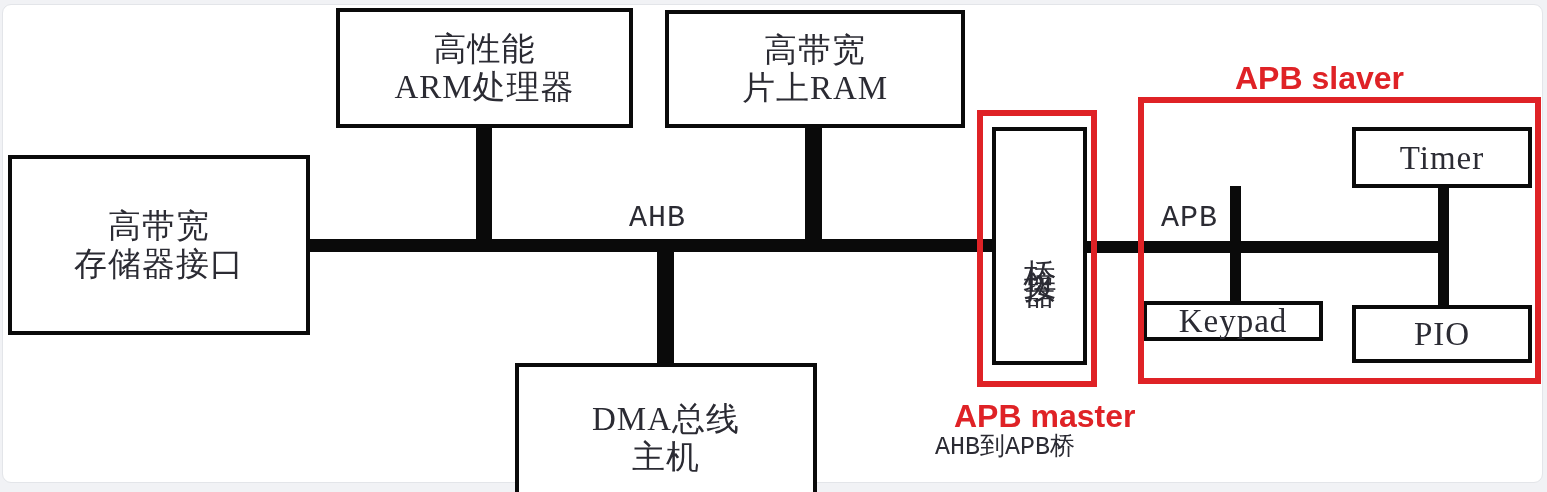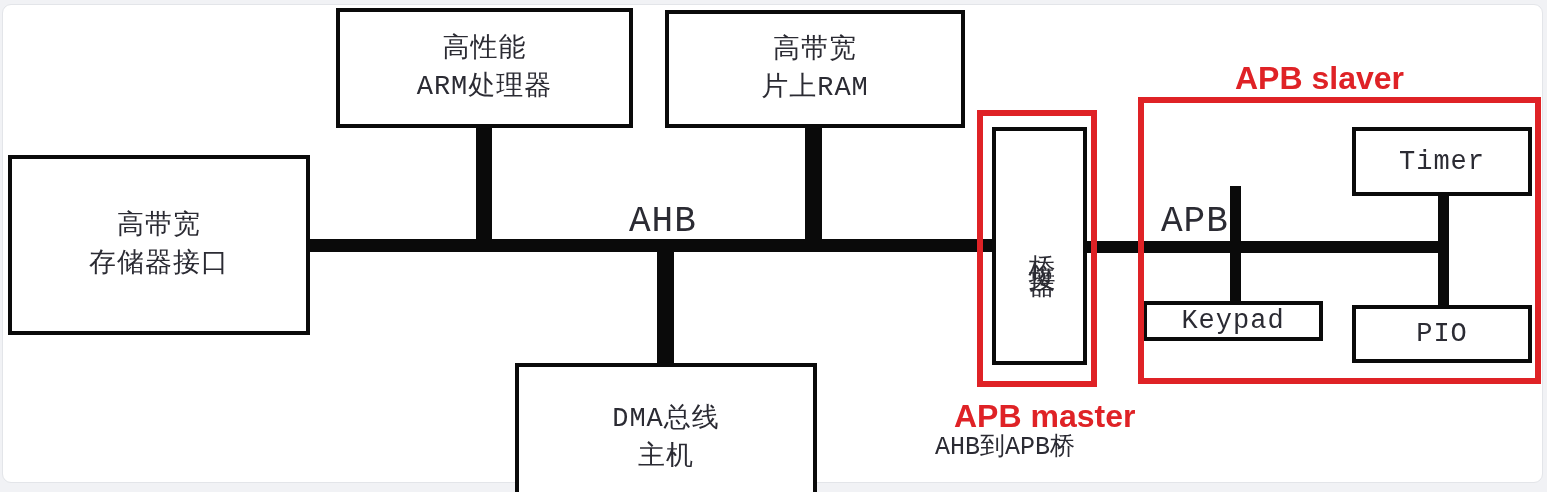--- a/index.html
+++ b/index.html
@@ -12,30 +12,30 @@
   }
   .card{
     position:absolute;left:2px;top:4px;width:1541px;height:479px;
     background:#ffffff;border:1px solid #e3e5e9;border-radius:9px;
     box-sizing:border-box;
   }
   .node{
     position:absolute;box-sizing:border-box;
     background:#ffffff;border:4px solid #0a0a0a;
     display:flex;flex-direction:column;align-items:center;justify-content:center;
-    color:#2b2b33;font-size:27px;line-height:38px;text-align:center;
-    letter-spacing:1px;z-index:2;
+    color:#2b2b33;font-size:33px;line-height:38px;text-align:center;
+    letter-spacing:1px;z-index:2;font-family:Liberation Serif, serif;
   }
   .bus{position:absolute;background:#0a0a0a;z-index:1;}
   .redrect{
     position:absolute;box-sizing:border-box;
     border:6px solid #df2226;background:transparent;z-index:3;
   }
   .buslabel{
-    position:absolute;color:#2b2b33;font-size:36px;z-index:2;
+    position:absolute;color:#2b2b33;font-size:30px;z-index:2;
     letter-spacing:1px;white-space:nowrap;
   }
   .redlabel{
     position:absolute;color:#df2226;font-weight:bold;font-size:32px;
     font-family:"Liberation Sans",sans-serif;z-index:4;white-space:nowrap;
   }
   .caption{
     position:absolute;color:#2b2b33;font-size:25px;z-index:2;white-space:nowrap;margin-left:12px;
   }
   .vert{
@@ -75,21 +75,21 @@
   <div class="node" style="left:515px;top:363px;width:302px;height:150px;">
     <span>DMA总线</span>
     <span>主机</span>
   </div>
 
   <div class="node" style="left:992px;top:127px;width:95px;height:238px;">
     <span class="vert">桥接器</span>
   </div>
 
 
-  <div class="node" style="left:1352px;top:127px;width:180px;height:69px;">
+  <div class="node" style="left:1352px;top:127px;width:180px;height:61px;">
     <span>Timer</span>
   </div>
 
   <div class="node" style="left:1143px;top:301px;width:180px;height:40px;">
     <span>Keypad</span>
   </div>
 
   <div class="node" style="left:1352px;top:305px;width:180px;height:58px;">
     <span>PIO</span>
   </div>

